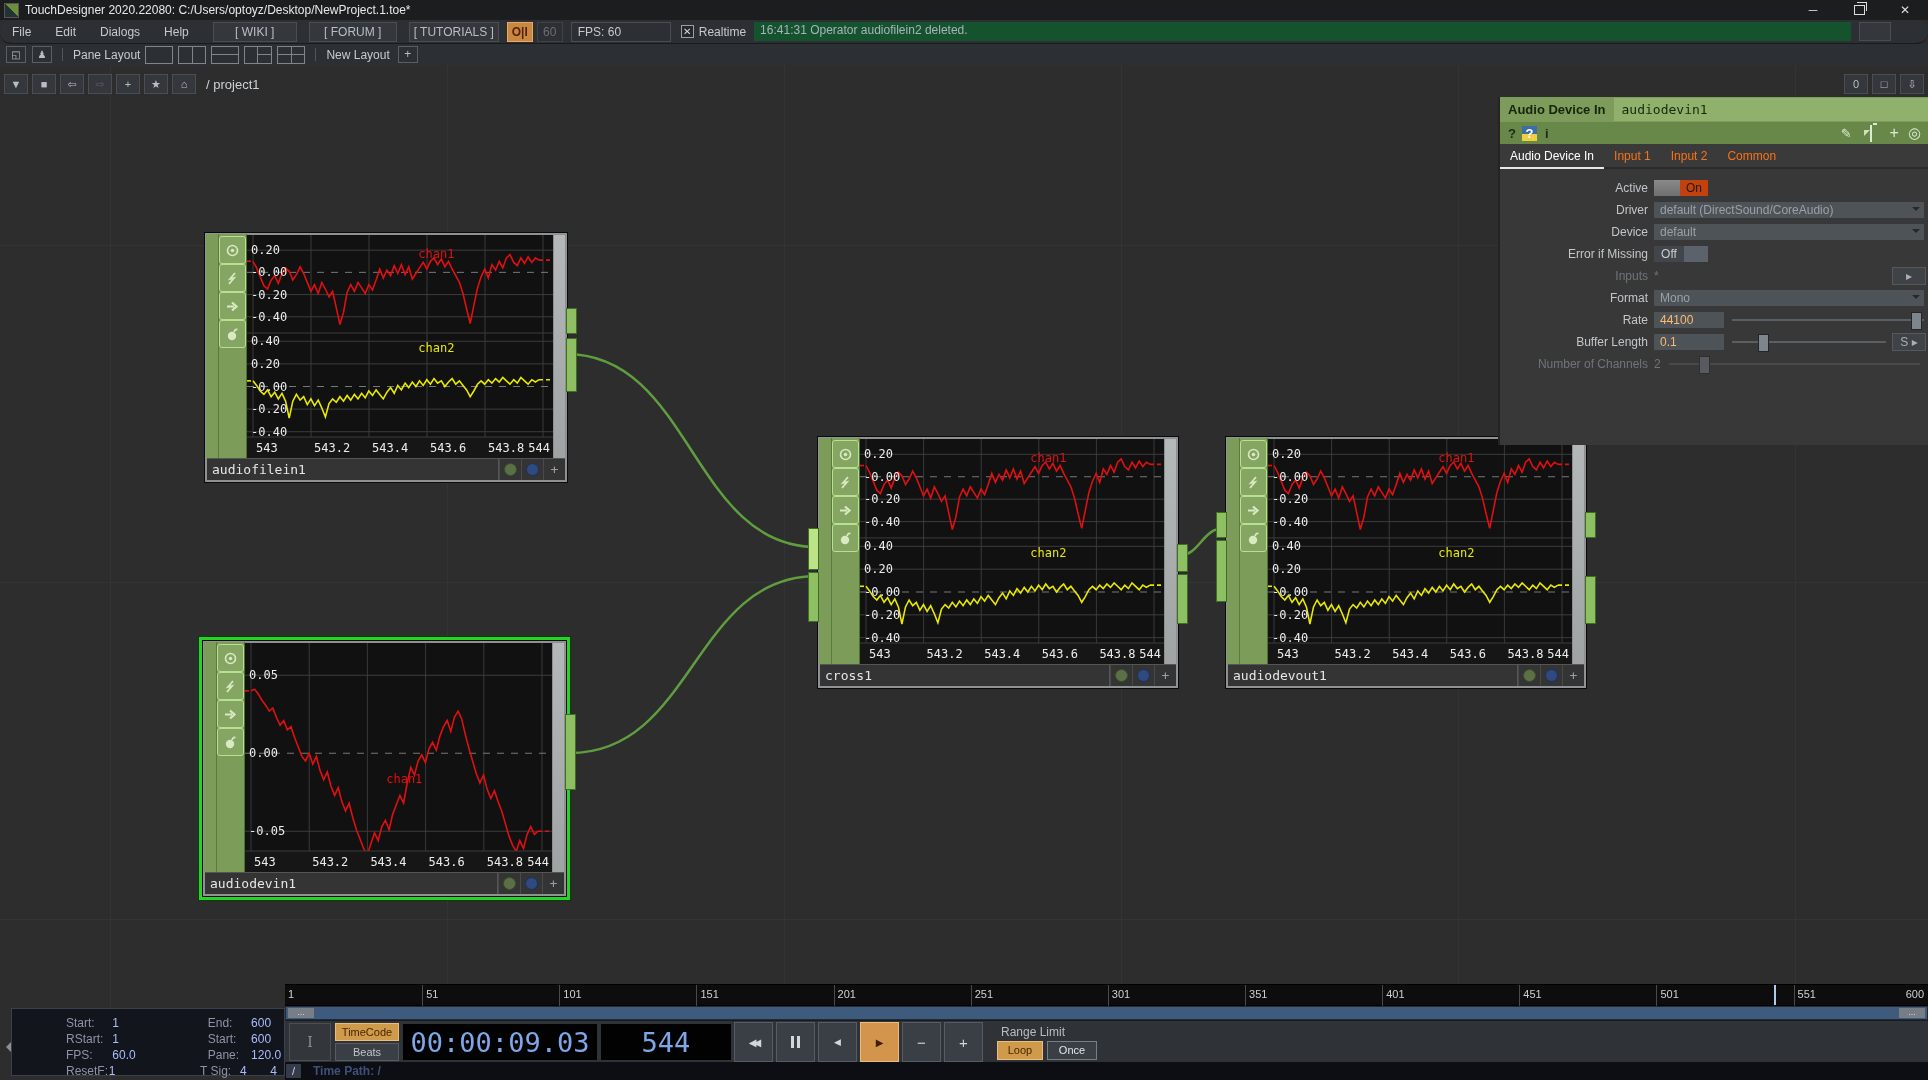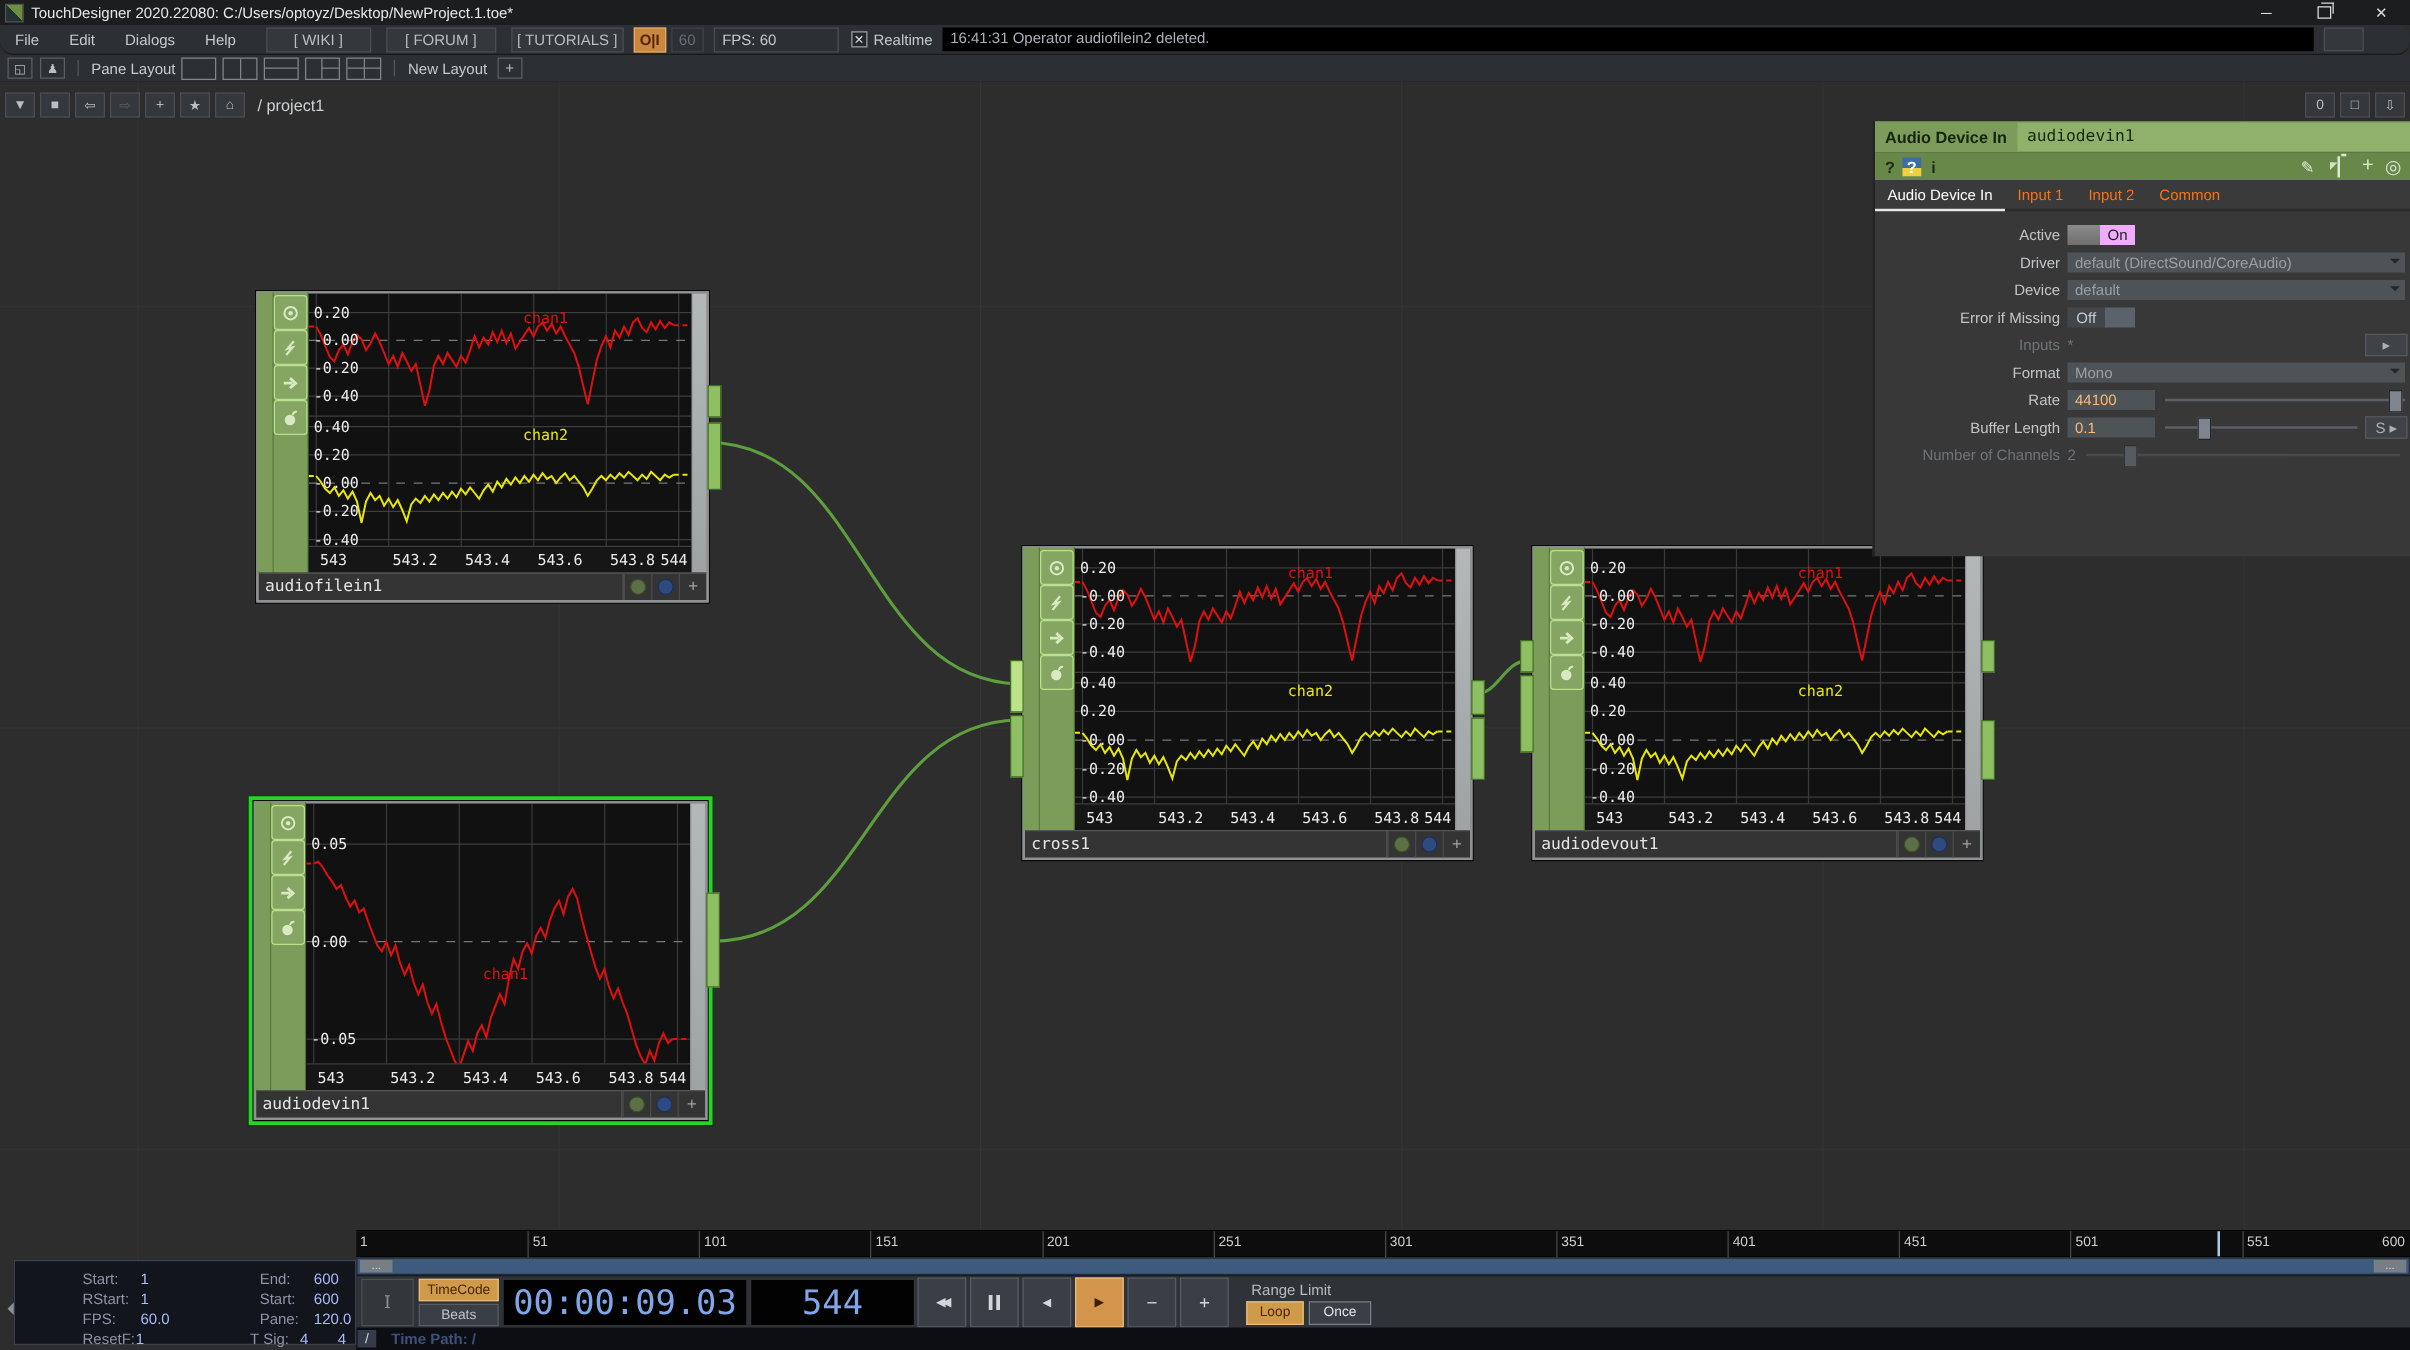--- a/index.html
+++ b/index.html
@@ -27,21 +27,21 @@
             padding:2px 0;margin-left:12px;}
   #wiki-btn{width:82px;}#forum-btn{width:86px;margin-left:12px;}#tutorials-btn{width:88px;}
   #oi-btn{margin-left:8px;width:24px;padding:2px 0;text-align:center;background:#c9873f;
           color:#50240a;font-weight:bold;border:1px solid #e2aa63;}
   #oi-val{margin-left:4px;width:24px;padding:2px 0;text-align:center;color:#6a6f75;
           border:1px solid #3f4347;}
   #fps-box{margin-left:8px;width:86px;padding:2px 6px;border:1px solid #4a4e54;color:#c6cacf;}
   #realtime-wrap{display:flex;align-items:center;margin-left:10px;}
   #realtime-check{width:11px;height:11px;border:1px solid #9aa0a6;display:flex;align-items:center;
           justify-content:center;font-size:10px;color:#d8dce0;margin-right:5px;background:#24282c;}
-  #status-box{margin-left:8px;width:1085px;height:17px;background:#000000;color:#aab2ba;
+  #status-box{margin-left:8px;width:1085px;height:17px;background:#14532d;color:#aab2ba;
           padding:1px 6px;overflow:hidden;white-space:nowrap;}
   #status-spare{margin-left:8px;width:30px;height:17px;background:#34383d;border:1px solid #4a4e54;}
 
   
   #panebar{position:absolute;left:0;top:44px;width:1928px;height:21px;background:#2c3034;
            display:flex;align-items:center;border-bottom:1px solid #17191b;}
   .tool-sq{width:18px;height:15px;border:1px solid #5a5f65;margin-left:6px;display:flex;
            align-items:center;justify-content:center;color:#b9bec4;font-size:10px;}
   .vdiv{width:1px;height:13px;background:#555;margin:0 10px;}
   .preset{width:26px;height:16px;border:1px solid #80858b;margin-left:5px;background:#2c3034;}
@@ -127,21 +127,21 @@
   .plabel.dim{color:#70747a;}
   .pfield{background:#4e5357;color:#9aa0a5;height:16px;line-height:16px;padding:0 6px;
         position:relative;}
   .pfield.wide{width:258px;}
   .pfield .dd{position:absolute;right:4px;top:5px;width:0;height:0;
         border:4px solid transparent;border-top-color:#24282c;}
   .valbox{background:#4e5357;color:#fdba74;height:16px;line-height:16px;width:58px;
         padding:0 6px;}
   .toggle{display:flex;height:16px;}
   .tg-knob{width:26px;background:linear-gradient(180deg,#8a8a8a,#6f6f6f);}
-  .tg-on{width:28px;background:#f0abfc;color:#1c1c1c;text-align:center;line-height:16px;}
+  .tg-on{width:28px;background:#c2410c;color:#1c1c1c;text-align:center;line-height:16px;}
   .tg-off{width:30px;background:#42464b;color:#c8cdd2;text-align:center;line-height:16px;}
   .tg-knob2{width:24px;background:#5c626c;}
   .slider{position:relative;height:16px;flex:1;margin-left:8px;}
   .slider .track{position:absolute;left:0;right:0;top:7px;height:2px;background:#5a5f64;}
   .slider .handle{position:absolute;top:0;width:9px;height:16px;background:#7e858d;
         border:1px solid #22262a;}
   .sbtn{width:32px;height:16px;background:#3f4347;border:1px solid #55595e;color:#aab0b6;
         text-align:center;line-height:16px;margin-left:6px;margin-right:4px;}
   .dim-text{color:#70747a;}
 

